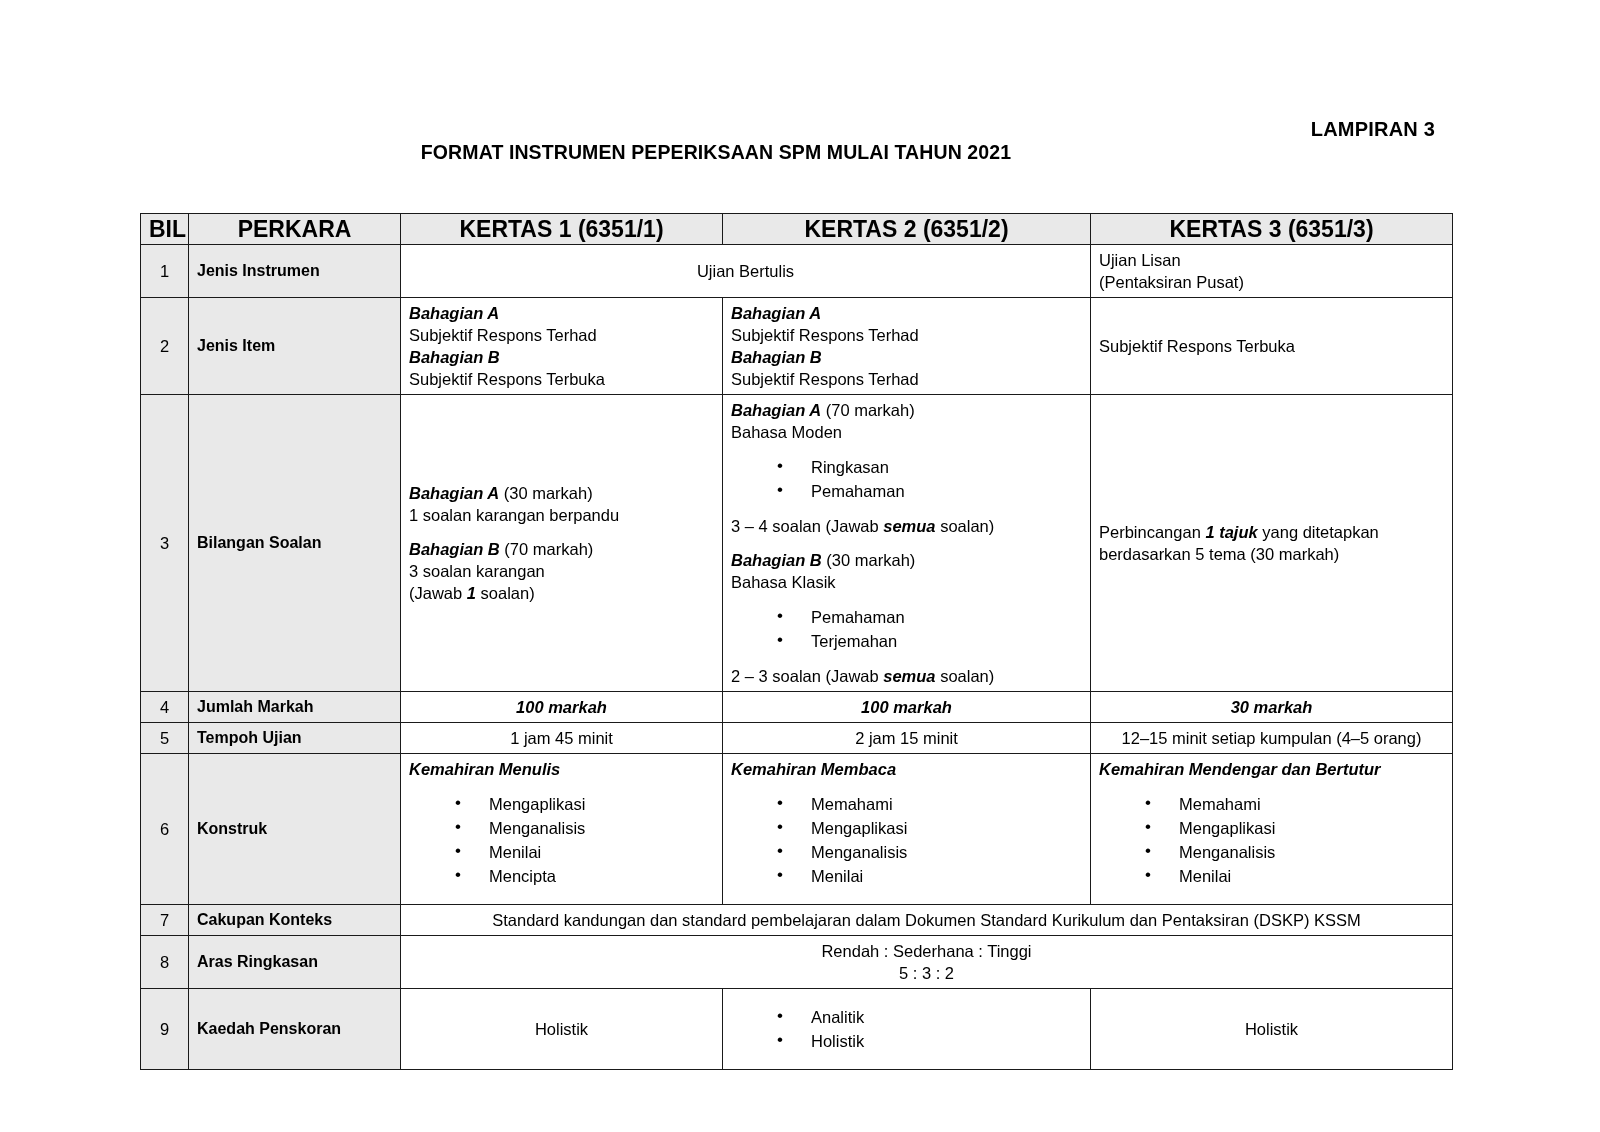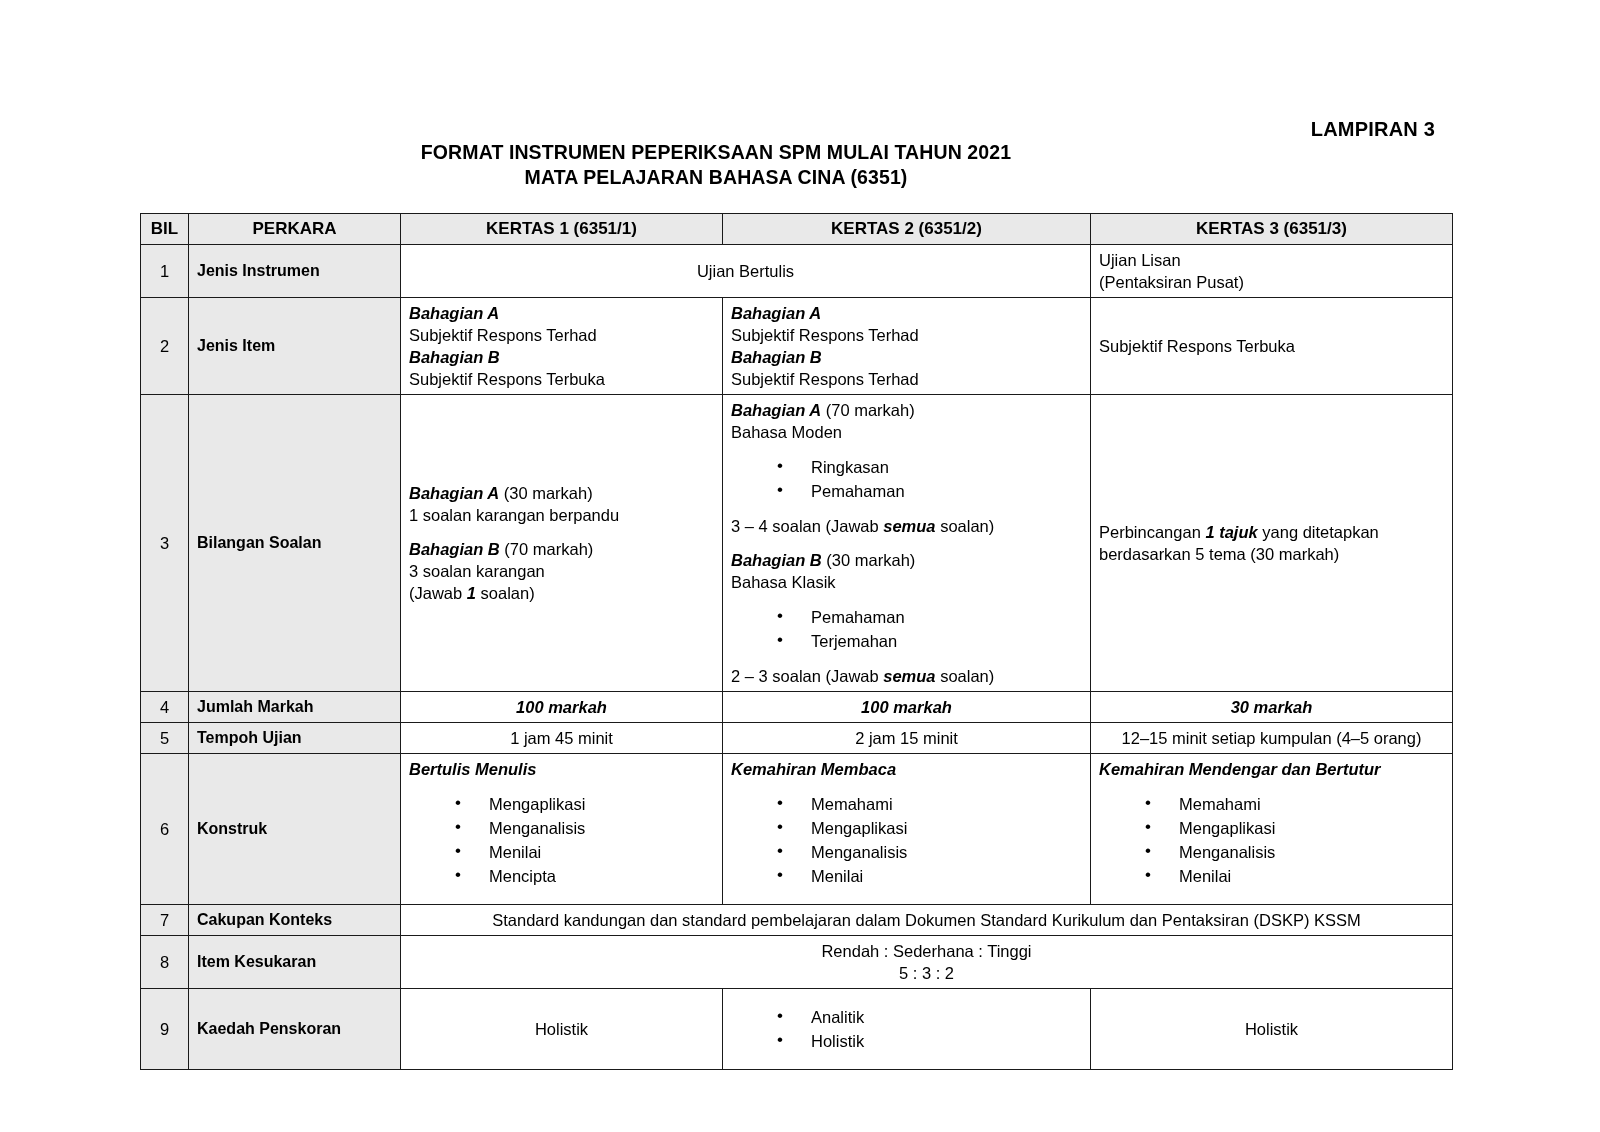--- a/index.html
+++ b/index.html
@@ -59,21 +59,21 @@
   .c-perk  { width: 212px; }
   .c-k1    { width: 322px; }
   .c-k2    { width: 368px; }
   .c-k3    { width: 362px; }
 
   .shade { background: #e9e9e9; }
 
   .hdr td {
     text-align: center;
     font-weight: bold;
-    font-size: 17px;
+    font-size: 23px;
     padding: 5px 6px;
     background: #e9e9e9;
   }
   .num {
     text-align: center;
     font-size: 16.5px;
   }
   .perkara {
     font-weight: bold;
     font-size: 16px;
@@ -107,21 +107,20 @@
 </style>
 </head>
 <body>
 
 <div class="page">
 
   <div class="lampiran">LAMPIRAN 3</div>
 
   <div class="title-block">
     <span>FORMAT INSTRUMEN PEPERIKSAAN SPM MULAI TAHUN 2021</span>
-    <span class="line2">MATA PELAJARAN BAHASA CINA (6351)</span>
   </div>
 
   <table class="fmt">
     <colgroup>
       <col class="c-bil">
         <col class="c-perk">
         <col class="c-k1">
         <col class="c-k2">
         <col class="c-k3">
     </colgroup>
@@ -229,21 +228,21 @@
         <td class="perkara shade">Tempoh Ujian</td>
         <td class="ctr">1 jam 45 minit</td>
         <td class="ctr">2 jam 15 minit</td>
         <td class="ctr">12–15 minit setiap kumpulan (4–5 orang)</td>
       </tr>
 
       <tr>
         <td class="num shade">6</td>
         <td class="perkara shade">Konstruk</td>
         <td class="top tallpad">
-          <div class="bold">Bertulis Menulis</div>
+          <div class="bold">Kemahiran Menulis</div>
           <ul class="bul">
             <li>Mengaplikasi</li>
             <li>Menganalisis</li>
             <li>Menilai</li>
             <li>Mencipta</li>
           </ul>
         </td>
         <td class="top tallpad">
           <div class="bold">Kemahiran Membaca</div>
           <ul class="bul">
@@ -265,21 +264,21 @@
       </tr>
 
       <tr>
         <td class="num shade">7</td>
         <td class="perkara shade">Cakupan Konteks</td>
         <td class="ctr" colspan="3">Standard kandungan dan standard pembelajaran dalam Dokumen Standard Kurikulum dan Pentaksiran (DSKP) KSSM</td>
       </tr>
 
       <tr>
         <td class="num shade">8</td>
-        <td class="perkara shade">Item Kesukaran</td>
+        <td class="perkara shade">Aras Ringkasan</td>
         <td class="ctr cellpad" colspan="3">
           <div>Rendah : Sederhana : Tinggi</div>
           <div>5 : 3 : 2</div>
         </td>
       </tr>
 
       <tr>
         <td class="num shade">9</td>
         <td class="perkara shade">Kaedah Penskoran</td>
         <td class="ctr">Holistik</td>

